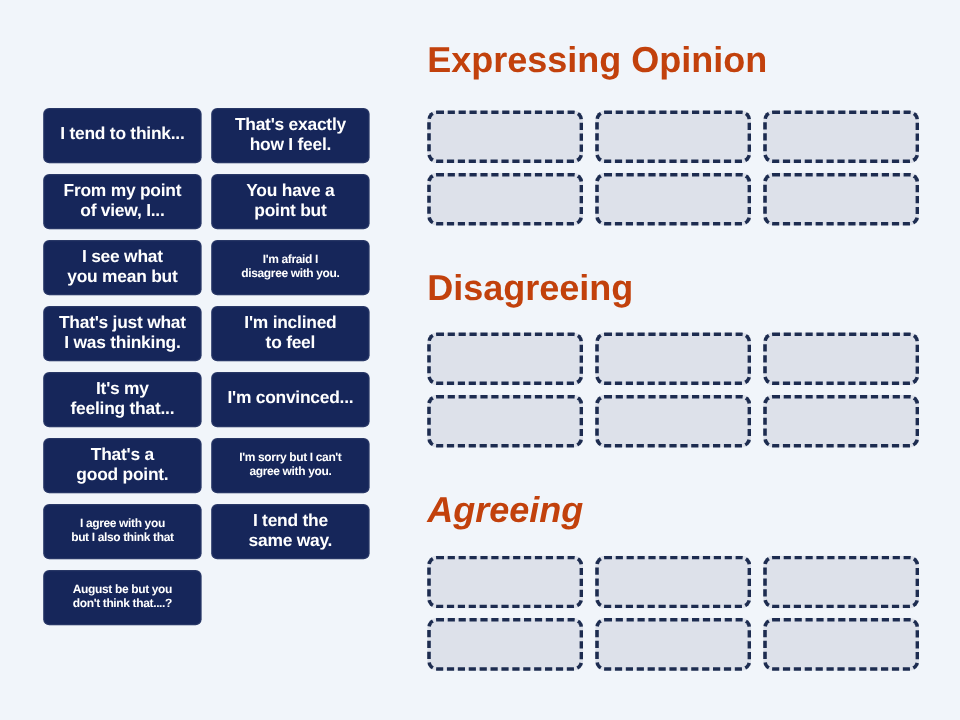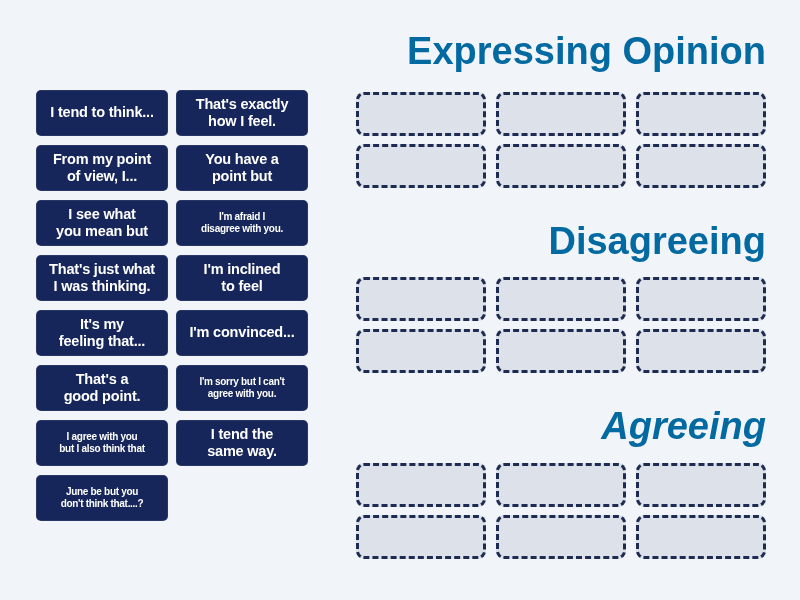--- a/index.html
+++ b/index.html
@@ -48,25 +48,25 @@
   .card.sm .card-label {
     font-size: 10px;
     letter-spacing: -0.3px;
     line-height: 1.25;
   }
   
   .group-title {
     position: absolute;
     left: 356px;
     width: 410px;
-    text-align: right;
-    font-size: 38px;
+    text-align: left;
+    font-size: 30px;
     line-height: 36px;
     font-weight: bold;
-    color: #0369a1;
+    color: #c2410c;
   }
   #title-1 { top: 33px; }
   #title-2 { top: 223px; }
   #title-3 { top: 408px; font-style: italic; }
   .zones {
     position: absolute;
     left: 356px;
     width: 410px;
     display: grid;
     grid-template-columns: repeat(3, 130px);
@@ -137,21 +137,21 @@
       </div>
     <div class="card sm">
         <span class="card-label">I agree with you
 but I also think that</span>
       </div>
     <div class="card">
         <span class="card-label">I tend the
 same way.</span>
       </div>
     <div class="card sm">
-        <span class="card-label">June be but you
+        <span class="card-label">August be but you
 don't think that....?</span>
       </div>
   </div>
 
   <div class="group-title" id="title-1">Expressing Opinion</div>
   <div class="zones" id="zones-1">
     <div class="zone"></div>
     <div class="zone"></div>
     <div class="zone"></div>
     <div class="zone"></div>

